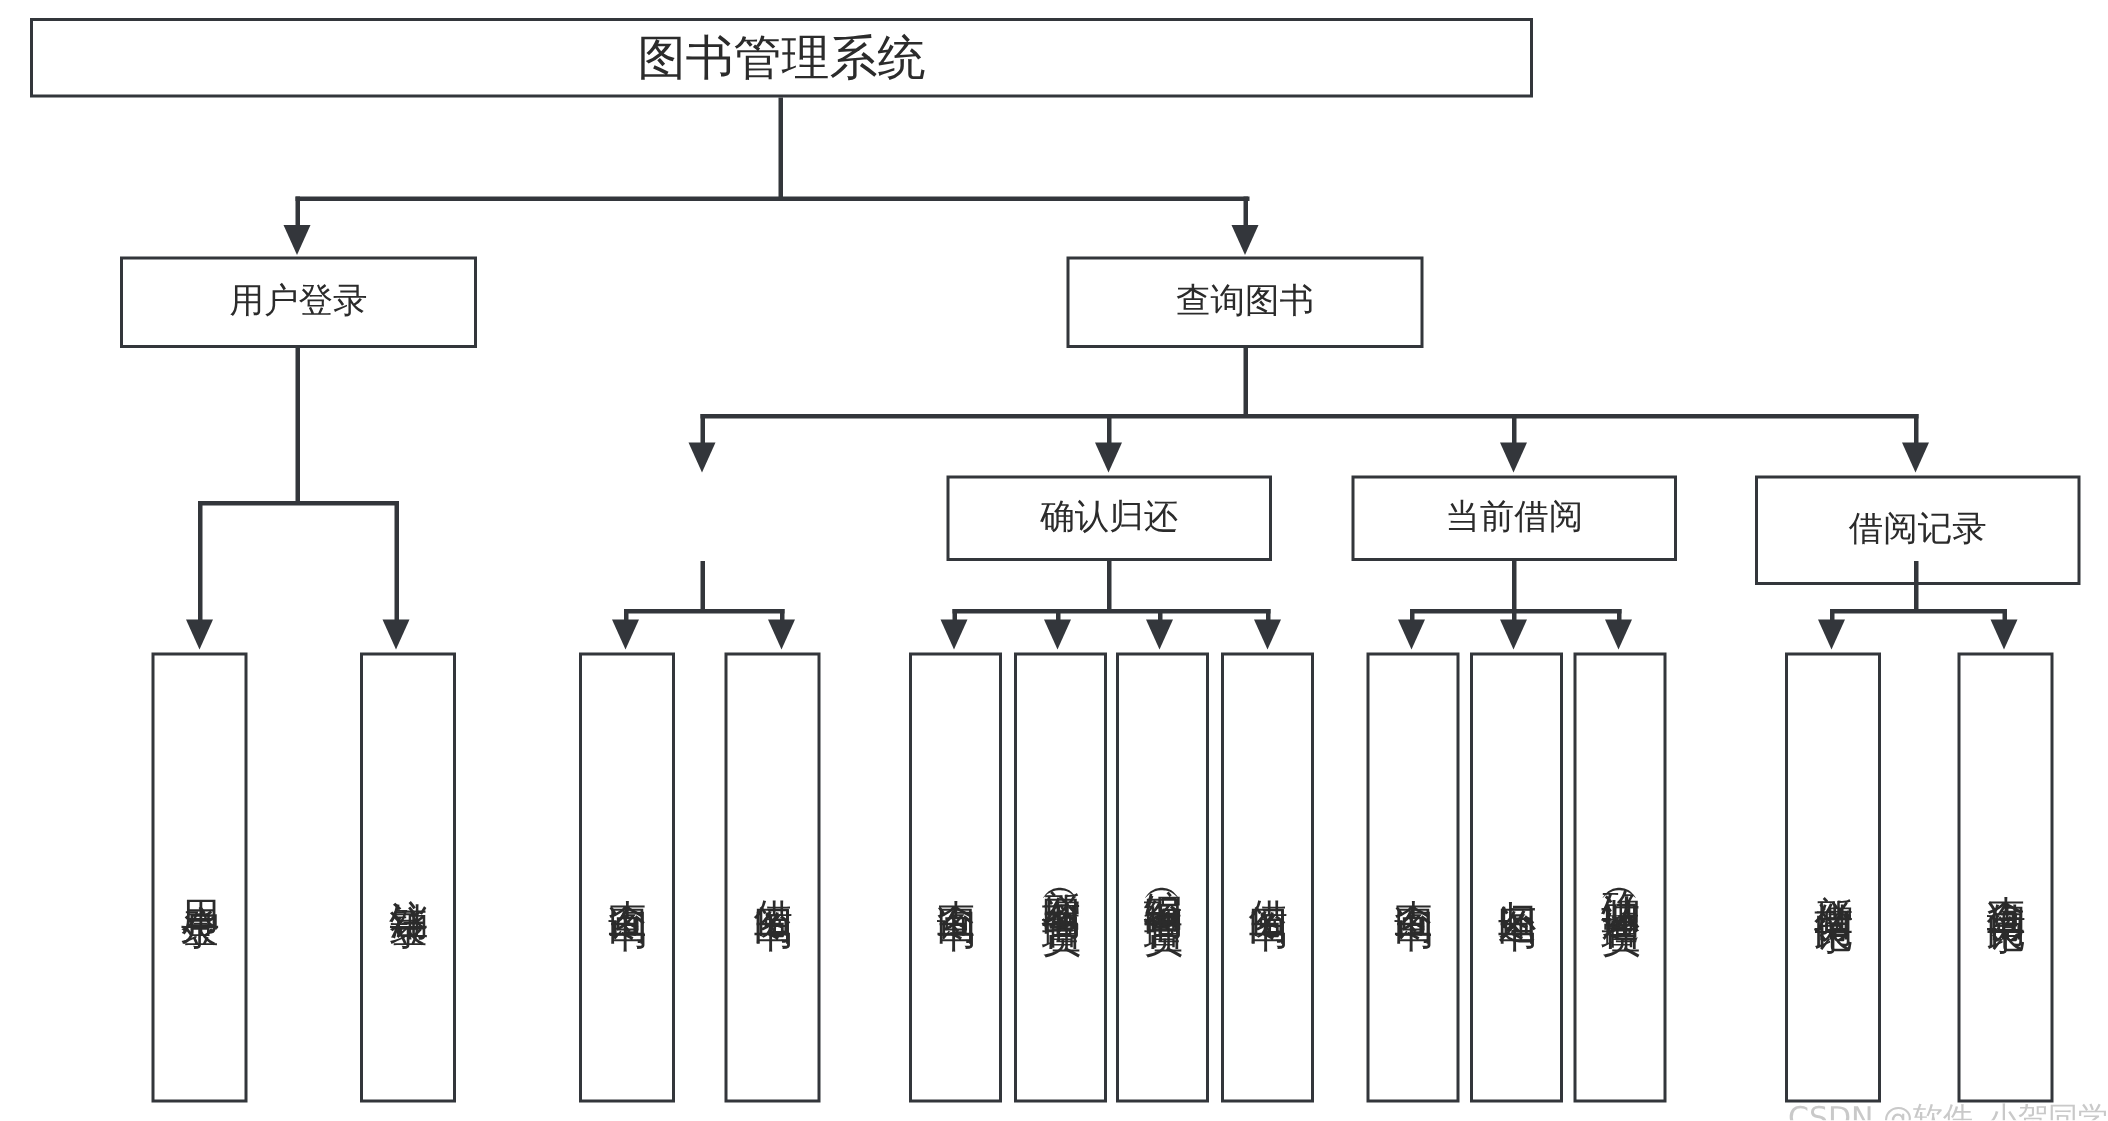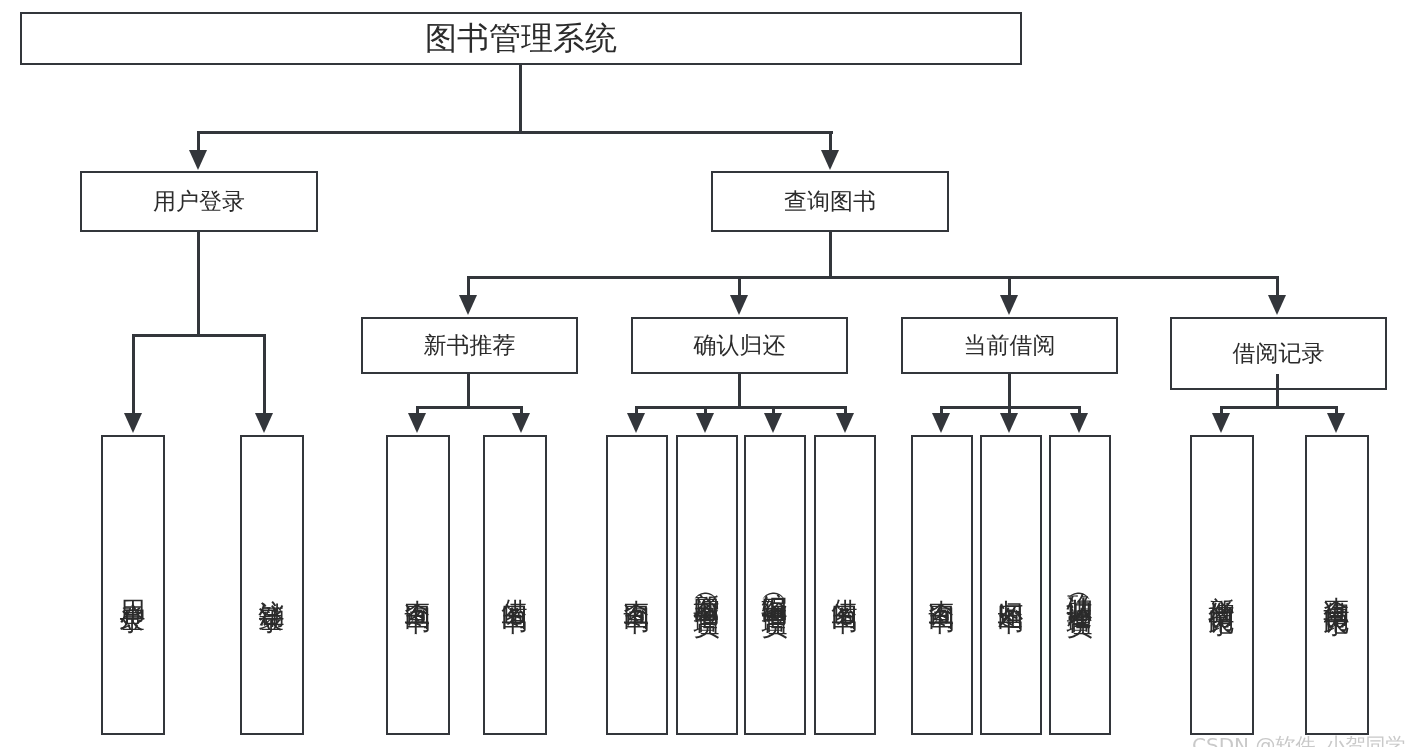--- a/index.html
+++ b/index.html
@@ -115,23 +115,20 @@
 
   <div class="edge vline" style="left:467px; top:276px; width:3px; height:22px;"></div>
   <div class="arrow" style="left:459px; top:295px;"></div>
   <div class="edge vline" style="left:738px; top:276px; width:3px; height:22px;"></div>
   <div class="arrow" style="left:730px; top:295px;"></div>
   <div class="edge vline" style="left:1008px; top:276px; width:3px; height:22px;"></div>
   <div class="arrow" style="left:1000px; top:295px;"></div>
   <div class="edge vline" style="left:1276px; top:276px; width:3px; height:22px;"></div>
   <div class="arrow" style="left:1268px; top:295px;"></div>
 
-  <div class="node h" style="left:361px; top:317px; width:217px; height:57px;">
-    <span class="label">新书推荐</span>
-  </div>
   <div class="node h" style="left:631px; top:317px; width:217px; height:57px;">
     <span class="label">确认归还</span>
   </div>
   <div class="node h" style="left:901px; top:317px; width:217px; height:57px;">
     <span class="label">当前借阅</span>
   </div>
   <div class="node h" style="left:1170px; top:317px; width:217px; height:73px;">
     <span class="label">借阅记录</span>
   </div>
 

